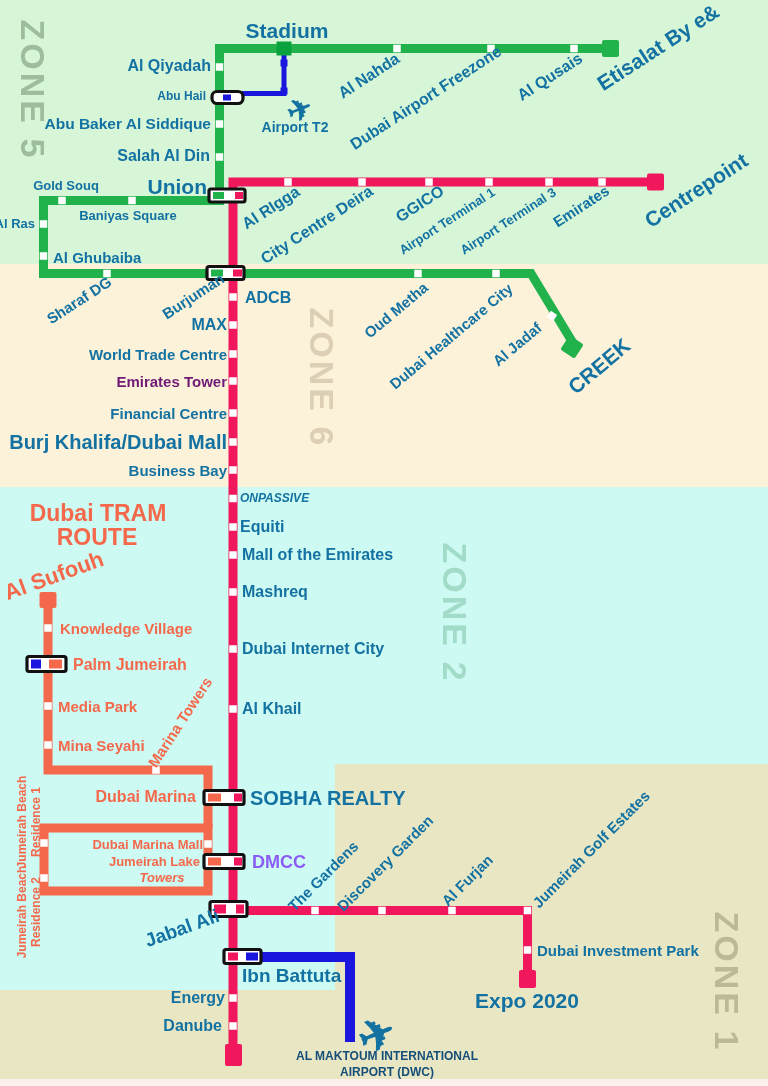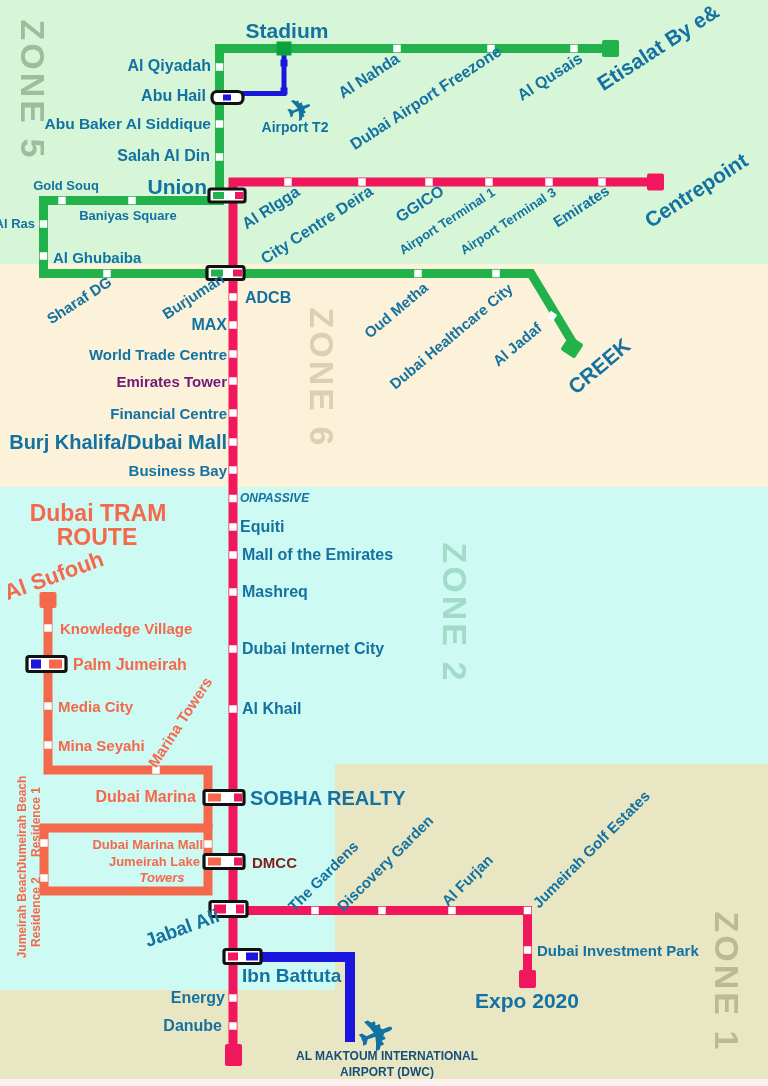--- a/index.html
+++ b/index.html
@@ -112,21 +112,21 @@
       <rect x="224" y="949.5" width="37" height="14" rx="2" fill="#ffffff" stroke="#111111" stroke-width="3.2"></rect>
       <rect x="228" y="952.5" width="10" height="8" fill="#f0175c"></rect>
       <rect x="246" y="952.5" width="12" height="8" fill="#1a16dd"></rect>
     </svg>
     <div class="lbl zlbl" style="left: 33px; top: 90px; font-size: 34px; color: rgb(157, 189, 157); transform: translate(-50%, -50%) rotate(90deg);">ZONE 5</div>
     <div class="lbl zlbl" style="left: 322px; top: 378px; font-size: 34px; color: rgb(220, 207, 181); transform: translate(-50%, -50%) rotate(90deg);">ZONE 6</div>
     <div class="lbl zlbl" style="left: 455px; top: 613px; font-size: 34px; color: rgb(162, 219, 200); transform: translate(-50%, -50%) rotate(90deg);">ZONE 2</div>
     <div class="lbl zlbl" style="left: 727px; top: 982px; font-size: 34px; color: rgb(188, 186, 150); transform: translate(-50%, -50%) rotate(90deg);">ZONE 1</div>
     <div class="lbl" style="left: 287px; top: 30px; font-size: 21px; color: rgb(19, 114, 162); transform: translate(-50%, -50%) rotate(0deg);">Stadium</div>
     <div class="lbl" style="left: 211px; top: 66px; font-size: 16px; color: rgb(19, 114, 162); transform: translate(-100%, -50%) rotate(0deg);">Al Qiyadah</div>
-    <div class="lbl" style="left: 206px; top: 96px; font-size: 16px; color: rgb(19, 114, 162); transform: translate(-100%, -50%) rotate(0deg);">Abu Hail</div>
+    <div class="lbl" style="left: 206px; top: 96px; font-size: 12px; color: rgb(19, 114, 162); transform: translate(-100%, -50%) rotate(0deg);">Abu Hail</div>
     <div class="lbl" style="left: 211px; top: 124px; font-size: 15.5px; color: rgb(19, 114, 162); transform: translate(-100%, -50%) rotate(0deg);">Abu Baker Al Siddique</div>
     <div class="lbl" style="left: 210px; top: 156px; font-size: 16px; color: rgb(19, 114, 162); transform: translate(-100%, -50%) rotate(0deg);">Salah Al Din</div>
     <div class="lbl" style="left: 207px; top: 186px; font-size: 21px; color: rgb(19, 114, 162); transform: translate(-100%, -50%) rotate(0deg);">Union</div>
     <div class="lbl" style="left: 66px; top: 185px; font-size: 13px; color: rgb(19, 114, 162); transform: translate(-50%, -50%) rotate(0deg);">Gold Souq</div>
     <div class="lbl" style="left: 128px; top: 215px; font-size: 13px; color: rgb(19, 114, 162); transform: translate(-50%, -50%) rotate(0deg);">Baniyas Square</div>
     <div class="lbl" style="left: 35px; top: 223px; font-size: 13px; color: rgb(19, 114, 162); transform: translate(-100%, -50%) rotate(0deg);">Al Ras</div>
     <div class="lbl" style="left: 53px; top: 257px; font-size: 15px; color: rgb(19, 114, 162); transform: translate(0%, -50%) rotate(0deg);">Al Ghubaiba</div>
     <div class="lbl" style="left: 79px; top: 300px; font-size: 15px; color: rgb(19, 114, 162); transform: translate(-50%, -50%) rotate(-33deg);">Sharaf DG</div>
     <div class="lbl" style="left: 193px; top: 296px; font-size: 15px; color: rgb(19, 114, 162); transform: translate(-50%, -50%) rotate(-33deg);">Burjuman</div>
     <div class="lbl" style="left: 245px; top: 298px; font-size: 16px; color: rgb(19, 114, 162); transform: translate(0%, -50%) rotate(0deg);">ADCB</div>
@@ -157,29 +157,29 @@
     <div class="lbl" style="left: 508px; top: 221px; font-size: 13px; color: rgb(19, 114, 162); transform: translate(-50%, -50%) rotate(-33deg);">Airport Terminal 3</div>
     <div class="lbl" style="left: 581px; top: 206px; font-size: 15px; color: rgb(19, 114, 162); transform: translate(-50%, -50%) rotate(-33deg);">Emirates</div>
     <div class="lbl" style="left: 696px; top: 190px; font-size: 21px; color: rgb(19, 114, 162); transform: translate(-50%, -50%) rotate(-33deg);">Centrepoint</div>
     <div class="lbl" style="left: 295px; top: 127px; font-size: 14px; color: rgb(19, 114, 162); transform: translate(-50%, -50%) rotate(0deg);">Airport T2</div>
     <div class="lbl" style="left: 300px; top: 110px; font-size: 30px; color: rgb(19, 114, 162); transform: translate(-50%, -50%) rotate(-22deg);">✈</div>
     <div class="lbl" style="left: 98px; top: 513px; font-size: 23px; color: rgb(244, 105, 76); transform: translate(-50%, -50%) rotate(0deg);">Dubai TRAM</div>
     <div class="lbl" style="left: 97px; top: 537px; font-size: 23px; color: rgb(244, 105, 76); transform: translate(-50%, -50%) rotate(0deg);">ROUTE</div>
     <div class="lbl" style="left: 54px; top: 576px; font-size: 22px; color: rgb(244, 105, 76); transform: translate(-50%, -50%) rotate(-20deg);">Al Sufouh</div>
     <div class="lbl" style="left: 60px; top: 628px; font-size: 15px; color: rgb(244, 105, 76); transform: translate(0%, -50%) rotate(0deg);">Knowledge Village</div>
     <div class="lbl" style="left: 73px; top: 665px; font-size: 16px; color: rgb(244, 105, 76); transform: translate(0%, -50%) rotate(0deg);">Palm Jumeirah</div>
-    <div class="lbl" style="left: 58px; top: 706px; font-size: 15px; color: rgb(244, 105, 76); transform: translate(0%, -50%) rotate(0deg);">Media City</div>
+    <div class="lbl" style="left: 58px; top: 706px; font-size: 15px; color: rgb(244, 105, 76); transform: translate(0%, -50%) rotate(0deg);">Media Park</div>
     <div class="lbl" style="left: 58px; top: 745px; font-size: 15px; color: rgb(244, 105, 76); transform: translate(0%, -50%) rotate(0deg);">Mina Seyahi</div>
     <div class="lbl" style="left: 180px; top: 722px; font-size: 15px; color: rgb(244, 105, 76); transform: translate(-50%, -50%) rotate(-57deg);">Marina Towers</div>
     <div class="lbl" style="left: 196px; top: 797px; font-size: 16px; color: rgb(244, 105, 76); transform: translate(-100%, -50%) rotate(0deg);">Dubai Marina</div>
     <div class="lbl" style="left: 250px; top: 798px; font-size: 20px; color: rgb(19, 114, 162); transform: translate(0%, -50%) rotate(0deg);">SOBHA REALTY</div>
     <div class="lbl" style="left: 203px; top: 844px; font-size: 13px; color: rgb(244, 105, 76); transform: translate(-100%, -50%) rotate(0deg);">Dubai Marina Mall</div>
     <div class="lbl" style="left: 200px; top: 861px; font-size: 13px; color: rgb(244, 105, 76); transform: translate(-100%, -50%) rotate(0deg);">Jumeirah Lake</div>
     <div class="lbl" style="left: 162px; top: 877px; font-size: 13px; color: rgb(244, 105, 76); transform: translate(-50%, -50%) rotate(0deg); font-style: italic;">Towers</div>
-    <div class="lbl" style="left: 252px; top: 862px; font-size: 15px; color: #7f1d1d; transform: translate(0%, -50%) rotate(0deg); text-align: right;">DMCC</div>
+    <div class="lbl" style="left: 252px; top: 862px; font-size: 18px; color: #8b5cf6; transform: translate(0%, -50%) rotate(0deg); text-align: right;">DMCC</div>
     <div class="lbl" style="left: 22px; top: 822px; font-size: 12px; color: rgb(244, 105, 76); transform: translate(-50%, -50%) rotate(-90deg);">Jumeirah Beach</div>
     <div class="lbl" style="left: 36px; top: 822px; font-size: 12px; color: rgb(244, 105, 76); transform: translate(-50%, -50%) rotate(-90deg);">Residence 1</div>
     <div class="lbl" style="left: 22px; top: 912px; font-size: 12px; color: rgb(244, 105, 76); transform: translate(-50%, -50%) rotate(-90deg);">Jumeirah Beach</div>
     <div class="lbl" style="left: 36px; top: 912px; font-size: 12px; color: rgb(244, 105, 76); transform: translate(-50%, -50%) rotate(-90deg);">Residence 2</div>
     <div class="lbl" style="left: 182px; top: 928px; font-size: 19px; color: rgb(19, 114, 162); transform: translate(-50%, -50%) rotate(-20deg);">Jabal Ali</div>
     <div class="lbl" style="left: 323px; top: 876px; font-size: 15px; color: rgb(19, 114, 162); transform: translate(-50%, -50%) rotate(-45deg);">The Gardens</div>
     <div class="lbl" style="left: 385px; top: 863px; font-size: 15px; color: rgb(19, 114, 162); transform: translate(-50%, -50%) rotate(-45deg);">Discovery Garden</div>
     <div class="lbl" style="left: 467px; top: 880px; font-size: 15px; color: rgb(19, 114, 162); transform: translate(-50%, -50%) rotate(-45deg);">Al Furjan</div>
     <div class="lbl" style="left: 591px; top: 849px; font-size: 15px; color: rgb(19, 114, 162); transform: translate(-50%, -50%) rotate(-45deg);">Jumeirah Golf Estates</div>
     <div class="lbl" style="left: 537px; top: 950px; font-size: 15px; color: rgb(19, 114, 162); transform: translate(0%, -50%) rotate(0deg);">Dubai Investment Park</div>

